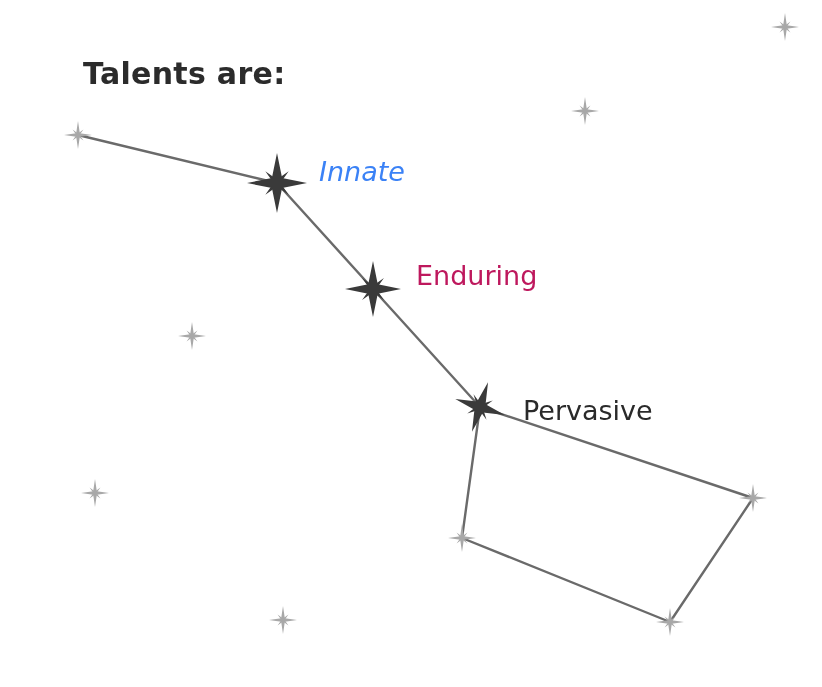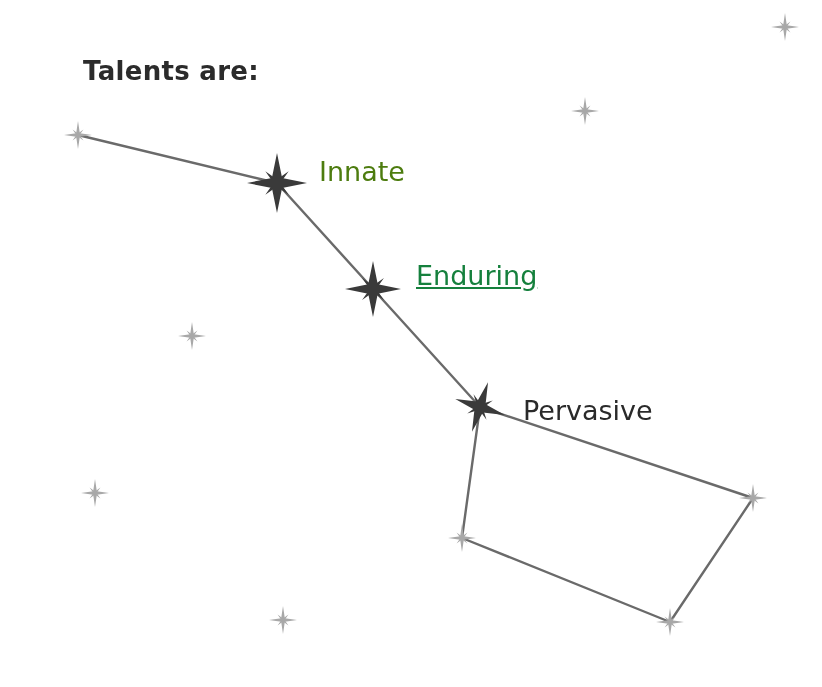--- a/index.html
+++ b/index.html
@@ -1,19 +1,19 @@
 <!DOCTYPE html>
 <html><head>
 <meta charset="utf-8">
 <style>
   html, body { margin: 0; padding: 0; background: #ffffff; }
   body { width: 822px; height: 687px; position: relative; overflow: hidden;
          font-family: "DejaVu Sans", "Liberation Sans", sans-serif; }
   #canvas { position: absolute; left: 0; top: 0; width: 822px; height: 687px; }
-  .title { position: absolute; left: 83px; top: 56px; font-size: 26px; font-weight: bold;
+  .title { position: absolute; left: 83px; top: 56px; font-size: 30px; font-weight: bold;
            color: #2b2b2b; letter-spacing: 0.3px; }
   .label { position: absolute; font-size: 27px; color: #2a2a2a; font-weight: normal; }
 </style>
 </head>
 <body>
 
 <svg id="canvas" width="822" height="687" viewBox="0 0 822 687" xmlns="http://www.w3.org/2000/svg">
   <g id="lines">
       <polyline points="78,135 277,183 373,289 480,407 753,498 670,622 462,538 480,407" fill="none" stroke="#6a6a6a" stroke-width="2.4" stroke-linejoin="round"></polyline>
     </g>
@@ -65,15 +65,15 @@
         <path d="M0,-28 L4.760000000000001,-4.760000000000001 L28,0 L4.760000000000001,4.760000000000001 L0,28 L-4.760000000000001,4.760000000000001 L-28,0 L-4.760000000000001,-4.760000000000001 Z" fill="#3a3a3a"></path>
       </g>
       <g transform="translate(480,407) rotate(18)">
         <path d="M0,-14.3 L2.08,-2.08 L14.3,0 L2.08,2.08 L0,14.3 L-2.08,2.08 L-14.3,0 L-2.08,-2.08 Z" fill="#3a3a3a" transform="rotate(45)"></path>
         <path d="M0,-26 L4.42,-4.42 L26,0 L4.42,4.42 L0,26 L-4.42,4.42 L-26,0 L-4.42,-4.42 Z" fill="#3a3a3a"></path>
       </g>
     </g>
 </svg>
 
 <div class="title">Talents are:</div>
-<div class="label" id="lbl0" style="left: 319px; top: 156px; color: #4d7c0f;">Innate</div>
-<div class="label" id="lbl1" style="left: 416px; top: 260px; color: #15803d; text-decoration: underline;">Enduring</div>
+<div class="label" id="lbl0" style="left: 319px; top: 156px; color: #3b82f6; font-style: italic;">Innate</div>
+<div class="label" id="lbl1" style="left: 416px; top: 260px; color: #be185d;">Enduring</div>
 <div class="label" id="lbl2" style="left: 523px; top: 379px; color: rgb(42, 42, 42); margin-top: 16px;">Pervasive</div>
 
 </body></html>

